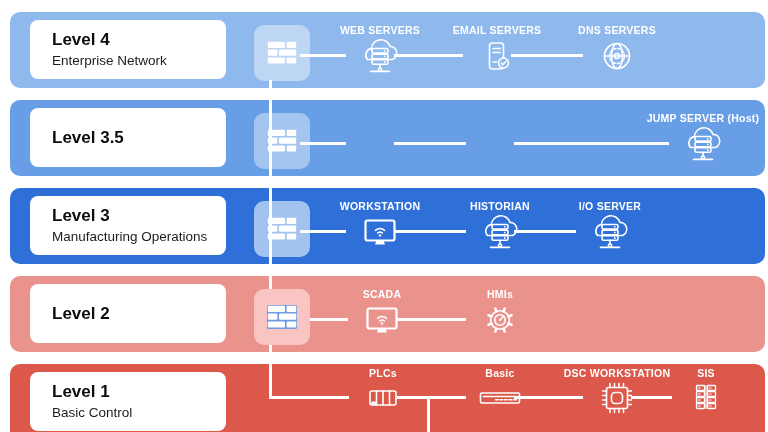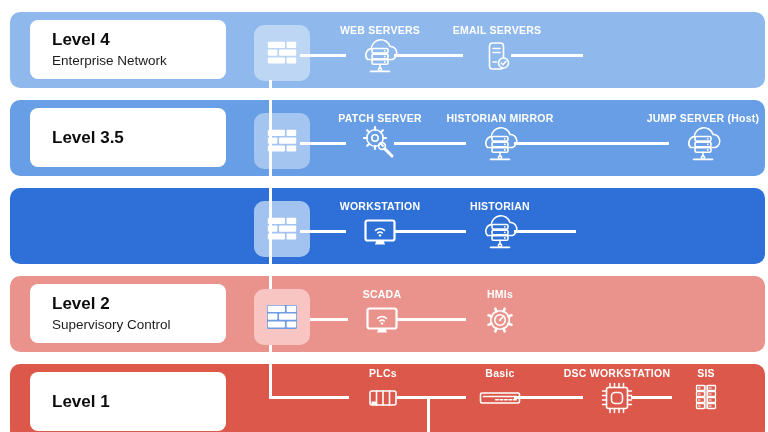--- a/index.html
+++ b/index.html
@@ -157,58 +157,54 @@
       </div>
   </div>
   <div class="node" style="left:412px">
     <div class="node-label">EMAIL SERVERS</div>
     <div class="node-icon">
         <svg class="ic">
           <use href="#i-server-check"></use>
         </svg>
       </div>
   </div>
+  <div class="node" style="left:532px">
+    <div class="node-label">DNS SERVERS</div>
+    <div class="node-icon">
+        <svg class="ic">
+          <use href="#i-globe"></use>
+        </svg>
+      </div>
+  </div>
 </div>
 
 <div class="band band-l35" style="top: 100px; --band: #689EE6; --fw: #A4C5F0; --mortar: transparent;">
   <div class="label-box">
     <div class="lvl-title">Level 3.5</div>
   </div>
   <div class="fw">
     <svg width="30" height="24">
         <use href="#i-brick"></use>
       </svg>
   </div>
-  <div class="node" style="left:295px">
-    <div class="node-label">PATCH SERVER</div>
-    <div class="node-icon">
-        <svg class="ic">
-          <use href="#i-gear-wrench"></use>
-        </svg>
-      </div>
-  </div>
-  <div class="node" style="left:415px">
-    <div class="node-label">HISTORIAN MIRROR</div>
-    <div class="node-icon">
-        <svg class="ic">
-          <use href="#i-cloud-server"></use>
-        </svg>
-      </div>
-  </div>
   <div class="node" style="left:618px">
     <div class="node-label">JUMP SERVER (Host)</div>
     <div class="node-icon">
         <svg class="ic">
           <use href="#i-cloud-server"></use>
         </svg>
       </div>
   </div>
 </div>
 
 <div class="band band-l3" style="top: 188px; --band: #2E70D8; --fw: #A2C3EF; --mortar: transparent;">
+  <div class="label-box">
+    <div class="lvl-title">Level 3</div>
+    <div class="lvl-sub">Manufacturing Operations</div>
+  </div>
   <div class="fw">
     <svg width="30" height="24">
         <use href="#i-brick"></use>
       </svg>
   </div>
   <div class="node" style="left:415px">
     <div class="node-label">HISTORIAN</div>
     <div class="node-icon">
         <svg class="ic">
           <use href="#i-cloud-server"></use>
@@ -216,26 +212,33 @@
       </div>
   </div>
   <div class="node" style="left:295px">
     <div class="node-label">WORKSTATION</div>
     <div class="node-icon">
         <svg class="ic">
           <use href="#i-monitor-wifi"></use>
         </svg>
       </div>
   </div>
+  <div class="node" style="left:525px">
+    <div class="node-label">I/O SERVER</div>
+    <div class="node-icon">
+        <svg class="ic">
+          <use href="#i-cloud-server"></use>
+        </svg>
+      </div>
+  </div>
 </div>
 
 <div class="band band-l2" style="top: 276px; --band: #E9938C; --fw: #F8C5C2; --mortar: #6F9BE2;">
   <div class="label-box">
     <div class="lvl-title">Level 2</div>
-    <div class="lvl-sub">Supervisory Control</div>
   </div>
   <div class="fw">
     <svg width="30" height="24">
         <use href="#i-brick"></use>
       </svg>
   </div>
   <div class="node" style="left:297px">
     <div class="node-label">SCADA</div>
     <div class="node-icon">
         <svg class="ic">
@@ -249,20 +252,21 @@
         <svg class="ic">
           <use href="#i-gear-gauge"></use>
         </svg>
       </div>
   </div>
 </div>
 
 <div class="band band-l1" style="top: 364px; --band: #DB584A; --fw: transparent; --mortar: transparent;">
   <div class="label-box">
     <div class="lvl-title">Level 1</div>
+    <div class="lvl-sub">Basic Control</div>
   </div>
   <div class="node" style="left:298px">
     <div class="node-label">PLCs</div>
     <div class="node-icon">
         <svg class="ic">
           <use href="#i-plc"></use>
         </svg>
       </div>
   </div>
   <div class="node" style="left:415px">

